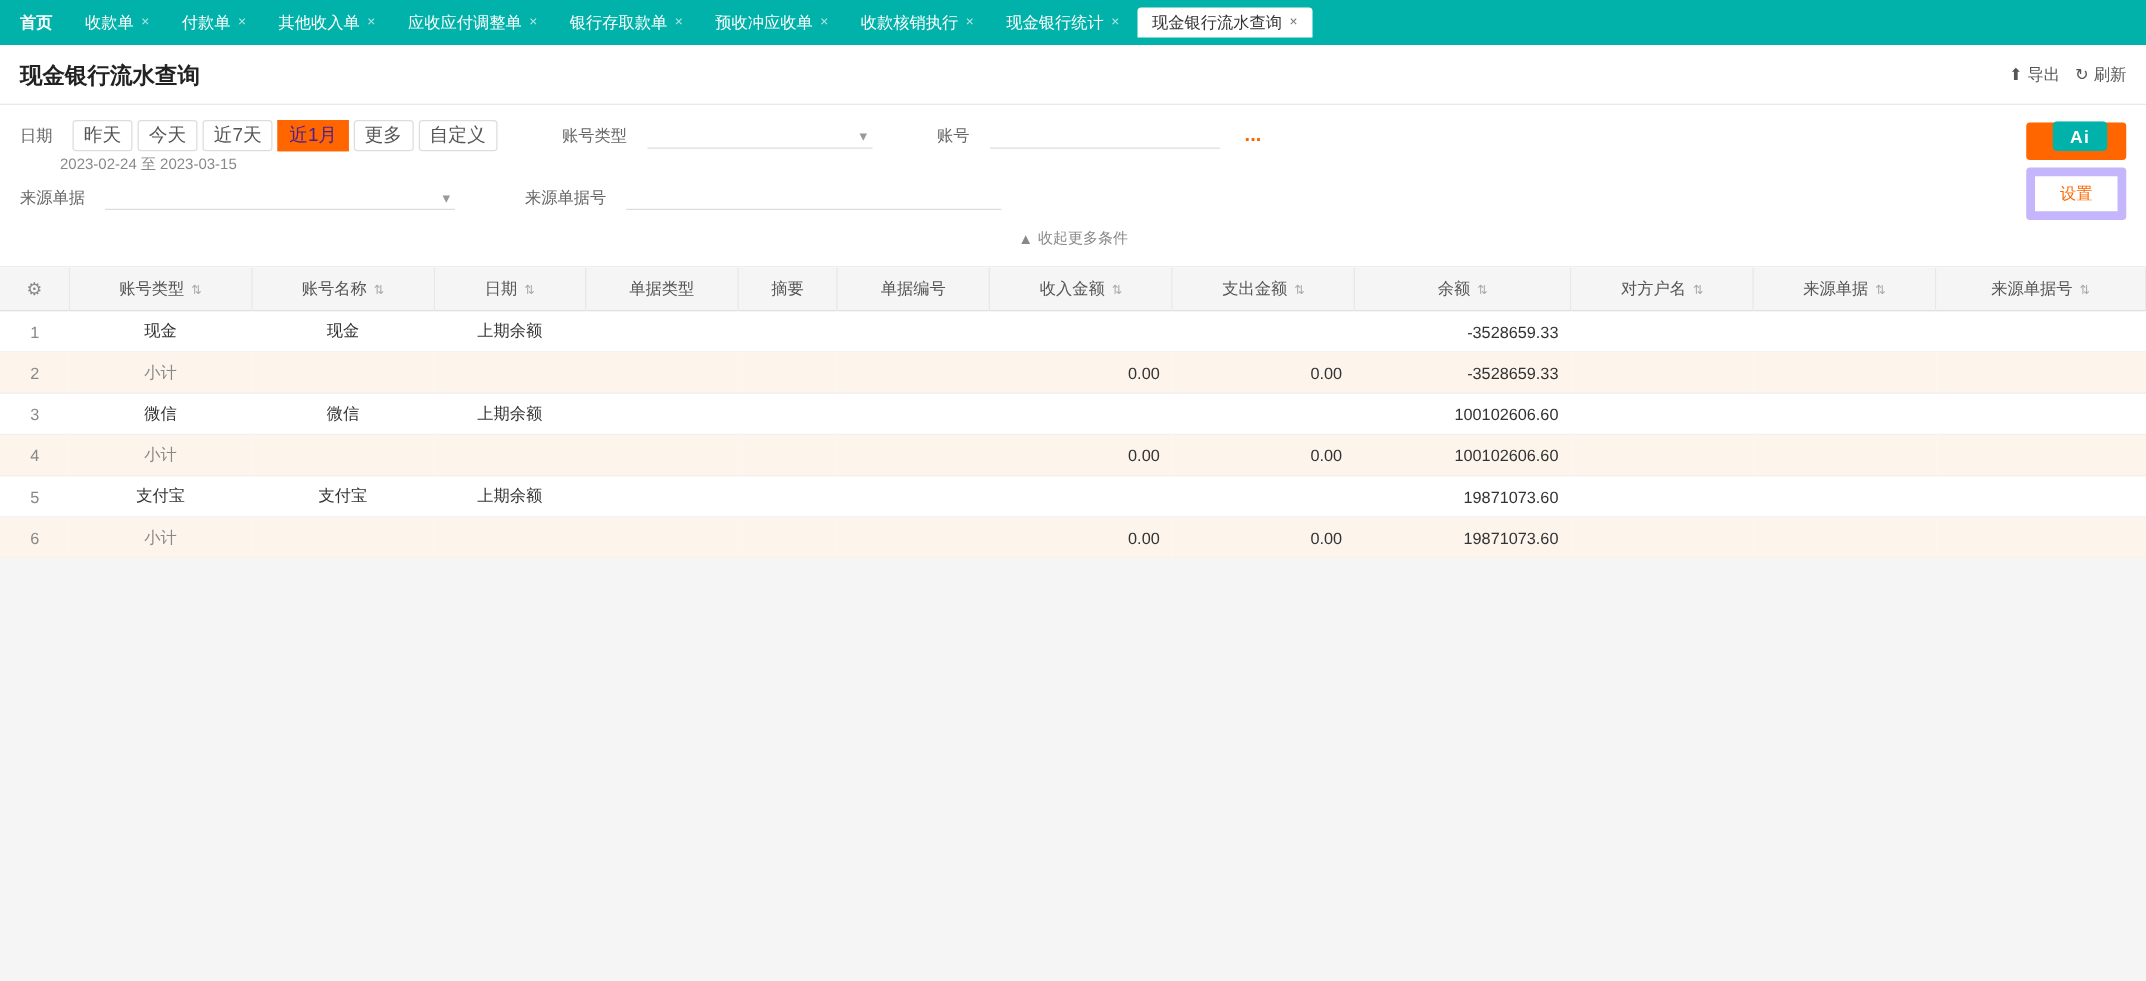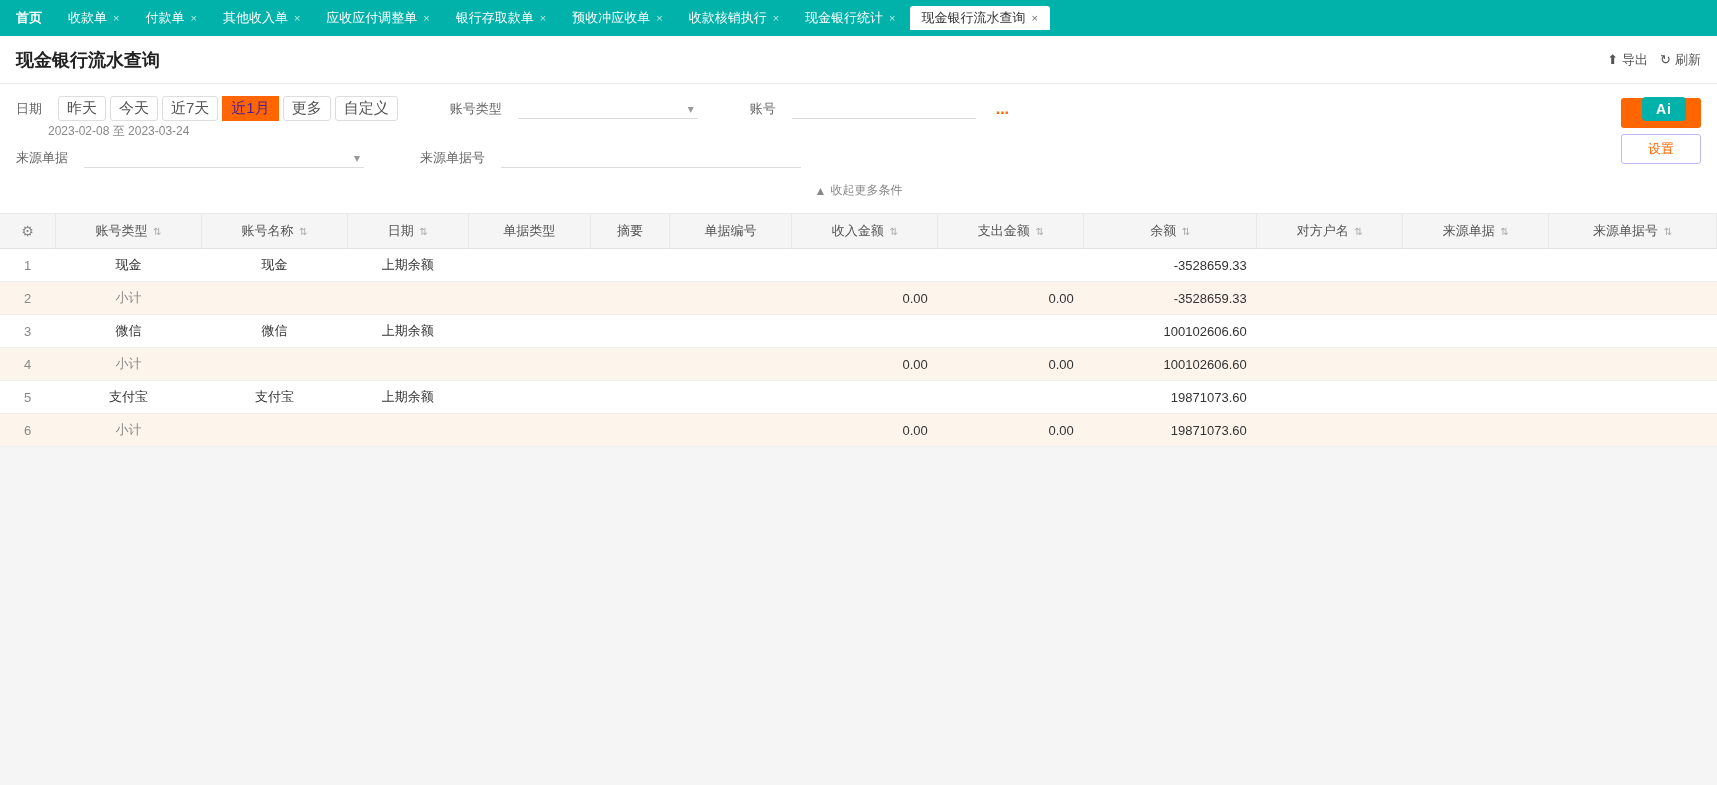--- a/index.html
+++ b/index.html
@@ -157,21 +157,21 @@
       color: #fff;
       border: none;
       padding: 6px 20px;
       border-radius: 3px;
       cursor: pointer;
       font-size: 13px;
     }
     .settings-btn {
       background: #fff;
       color: #f60;
-      border: 1px solid #c4b5fd;
+      border: 7px solid #c4b5fd;
       padding: 5px 16px;
       border-radius: 3px;
       cursor: pointer;
       font-size: 13px;
     }
 
     .collapse-bar {
       display: flex;
       justify-content: center;
       align-items: center;
@@ -327,21 +327,21 @@
           </select>
         </div>
         <span style="width:20px;"></span>
 
         <span class="filter-label">账号</span>
         <input type="text" class="filter-input" style="min-width: 120px;">
         <span class="dots-btn">...</span>
       </div>
 
       <div style="margin-left: 28px; margin-top:-8px; margin-bottom:8px;">
-        <span class="date-range-text">2023-02-08 至 2023-03-24</span>
+        <span class="date-range-text">2023-02-24 至 2023-03-15</span>
       </div>
 
       <div class="filter-row">
         <span class="filter-label">来源单据</span>
         <div class="select-wrapper">
           <select class="filter-select" style="min-width:280px;">
             <option value=""></option>
           </select>
         </div>
         <span style="width:24px;"></span>

